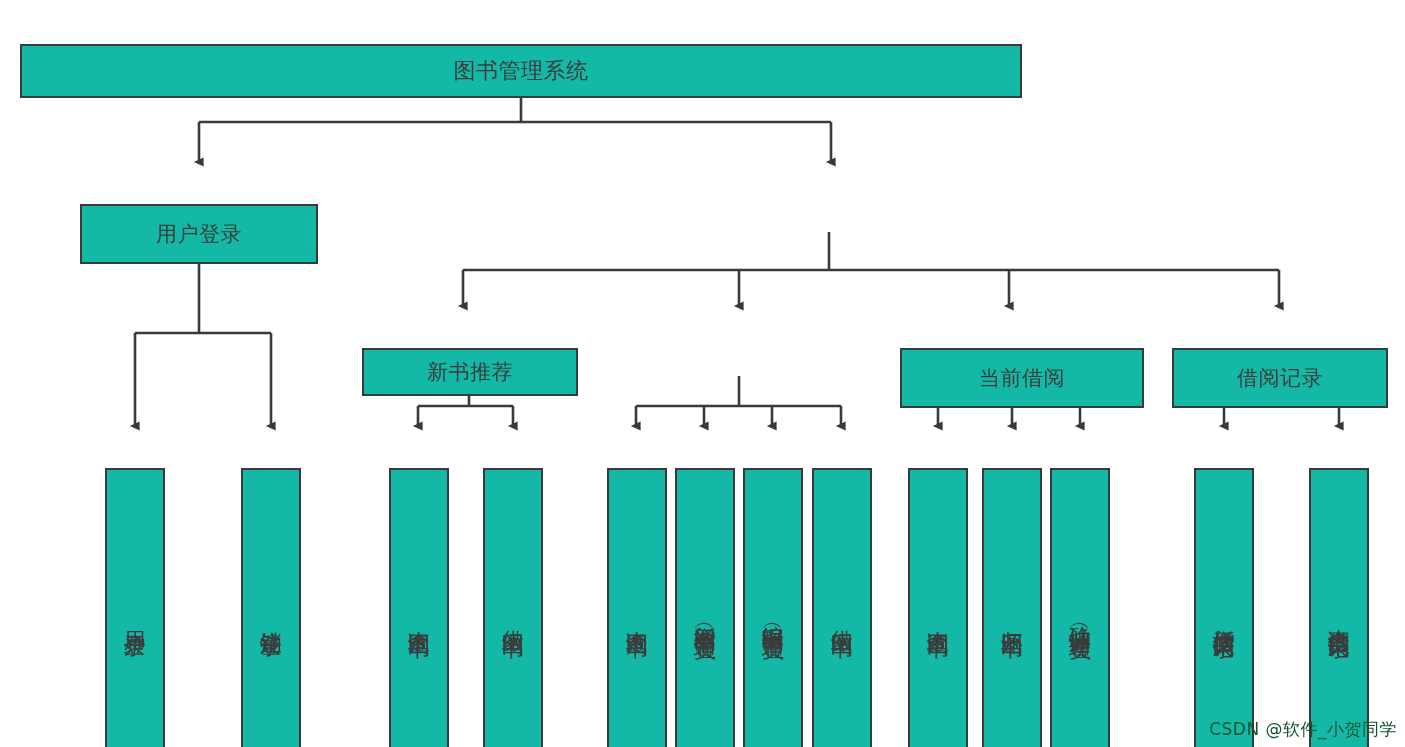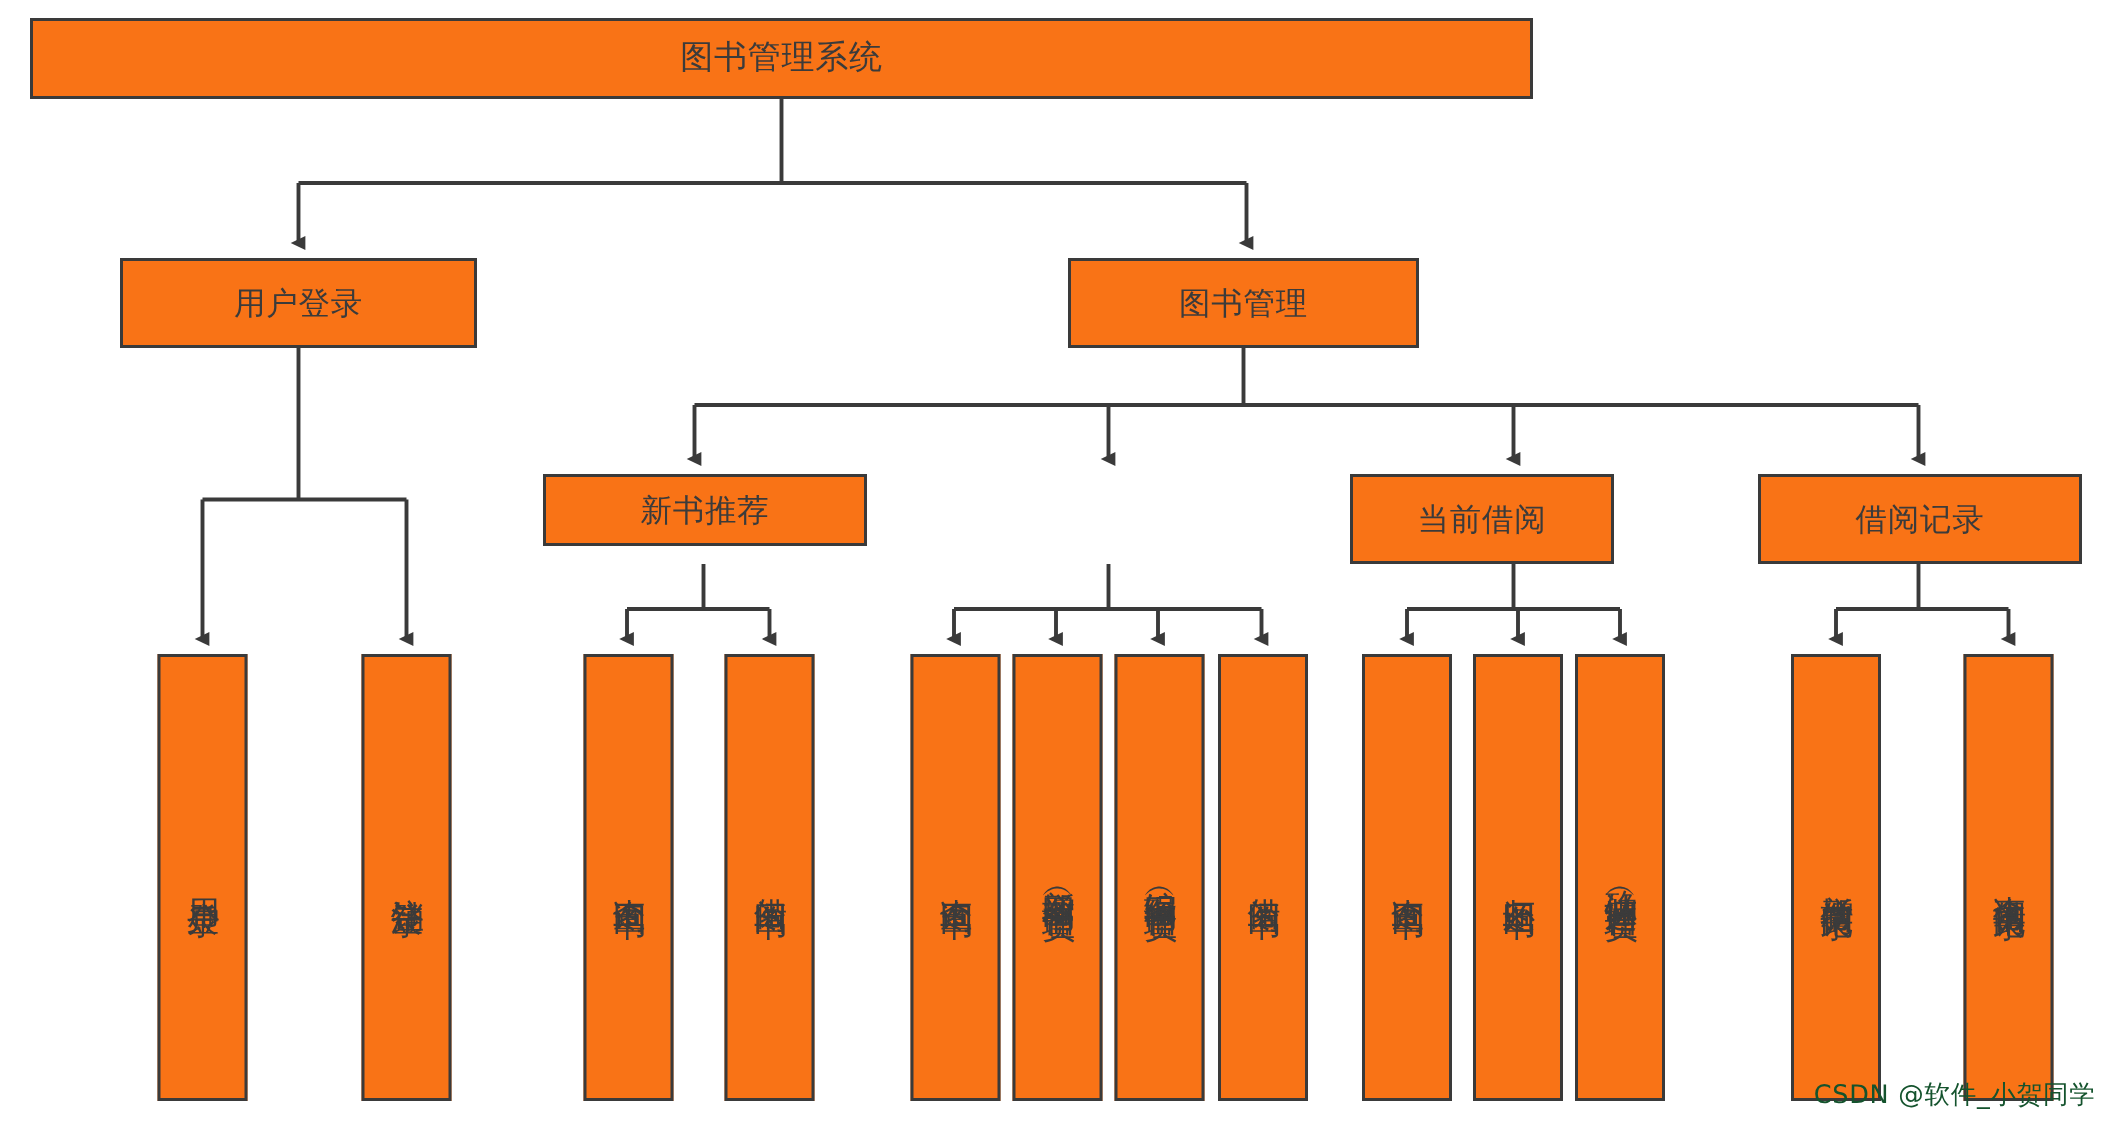--- a/index.html
+++ b/index.html
@@ -22,26 +22,27 @@
     position: absolute;
     left: 0;
     top: 0;
     width: 1405px;
     height: 747px;
     pointer-events: none;
   }
   .node {
     position: absolute;
     box-sizing: border-box;
-    background: #f97316;
+    background: #14b8a6;
     border: 2.5px solid #3a3a3a;
     display: flex;
     align-items: center;
     justify-content: center;
     z-index: 2;
+    margin-top: 32px;
   }
   .node .label {
     color: #3b3b3b;
     font-size: 21px;
     line-height: 1.18;
     letter-spacing: 0.5px;
     white-space: nowrap;
   }
   .node.root .label { font-size: 22px; }
   .node.level2 .label { font-size: 21px; }
@@ -127,30 +128,27 @@
   </svg>
 
   <div class="node root" style="left:20px; top:12px; width:1002px; height:54px;">
     <span class="label">图书管理系统</span>
   </div>
 
   <div class="node level2" style="left:80px; top:172px; width:238px; height:60px;">
     <span class="label">用户登录</span>
   </div>
 
-  <div class="node level2" style="left:712px; top:172px; width:234px; height:60px;">
-    <span class="label">图书管理</span>
-  </div>
 
   <div class="node level2" style="left:362px; top:316px; width:216px; height:48px;">
     <span class="label">新书推荐</span>
   </div>
 
 
-  <div class="node level2" style="left:900px; top:316px; width:176px; height:60px;font-family:Liberation Serif, serif;">
+  <div class="node level2" style="left:900px; top:316px; width:244px; height:60px;font-family:Liberation Serif, serif;">
     <span class="label">当前借阅</span>
   </div>
 
   <div class="node level2" style="left:1172px; top:316px; width:216px; height:60px;">
     <span class="label">借阅记录</span>
   </div>
 
   <div class="node leaf" style="left:105px; top:436px; width:60px; height:298px;">
     <span class="label">用户登录</span>
   </div>

